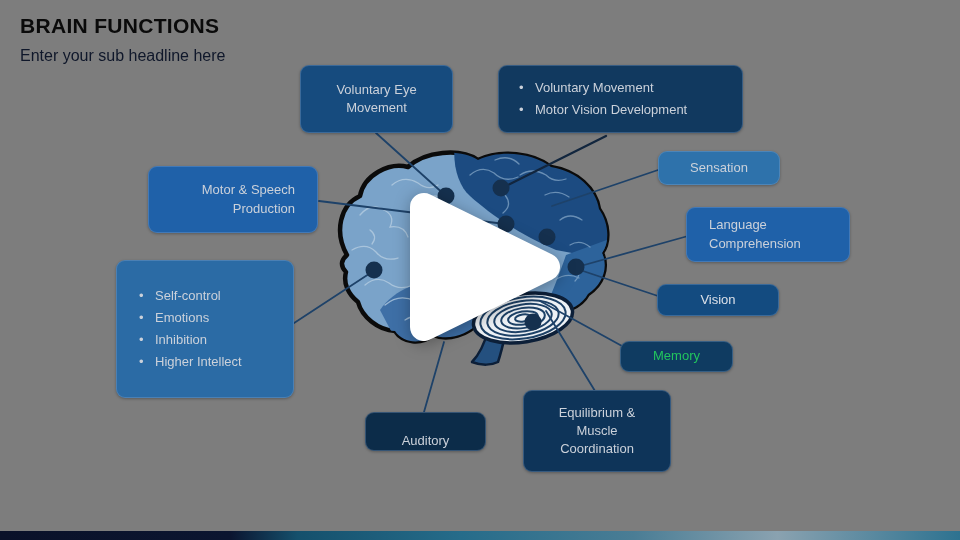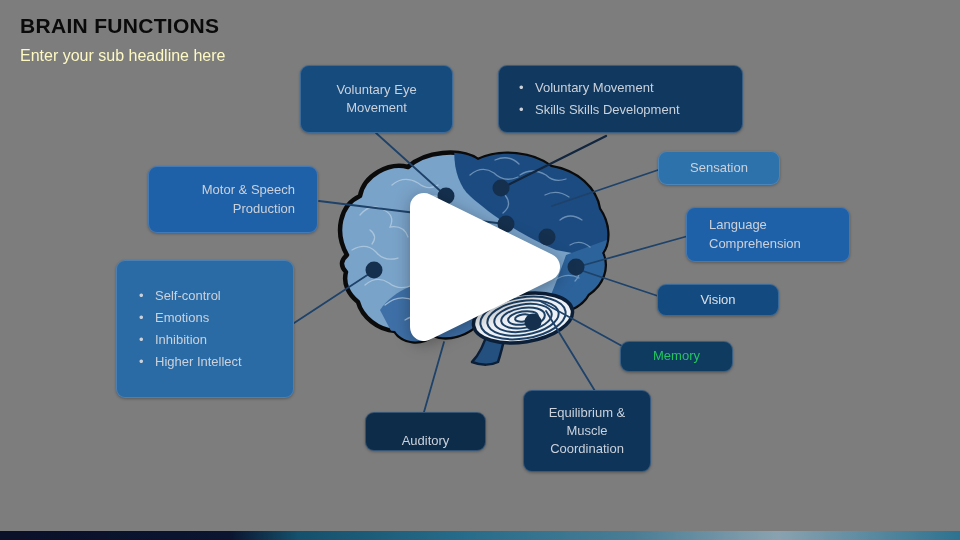--- a/index.html
+++ b/index.html
@@ -4,42 +4,42 @@
 <style>
   html,body { margin:0; padding:0; }
   body { width:960px; height:540px; position:relative; overflow:hidden;
          background:#7d7d7d; font-family:"Liberation Sans", sans-serif; }
 
   .stage { position:absolute; inset:0; width:960px; height:540px; }
 
   
   .title { position:absolute; left:20px; top:14px; font-size:21px; font-weight:bold;
            color:#0a0a0a; letter-spacing:.3px; }
-  .subtitle { position:absolute; left:20px; top:47px; font-size:16px; color:#fef9c3; }
+  .subtitle { position:absolute; left:20px; top:47px; font-size:16px; color:#0f172a; }
 
   
   svg.diagram { position:absolute; left:0; top:0; }
 
   
   .callout { position:absolute; box-sizing:border-box; border-radius:9px;
              color:#cbd1da; font-size:13px; line-height:1.4;
              display:flex; align-items:center; justify-content:center; text-align:center;
              border:1px solid rgba(150,180,215,0.30);
              box-shadow:0 1px 3px rgba(0,0,0,0.28); }
   .callout ul { margin:0; padding:0; list-style:none; text-align:left; }
   .callout li { margin:4px 0; white-space:nowrap; }
   .callout li::before { content:"•"; display:inline-block; width:16px; }
 
   #box-voluntary-eye   { left:300px; top:65px;  width:153px; height:68px; background:#164b7e; padding:6px 14px; }
   #box-motor-skills    { left:498px; top:65px;  width:245px; height:68px; background:#11395f; padding-left:20px; justify-content:flex-start; }
   #box-sensation       { left:658px; top:151px; width:122px; height:34px; background:#2e72ab; }
   #box-language        { left:686px; top:207px; width:164px; height:55px; background:#1f61a9; justify-content:flex-start; text-align:left; padding-left:22px; }
   #box-vision          { left:657px; top:284px; width:122px; height:32px; background:#134b80; color:#dbe0e8; }
   #box-memory          { left:620px; top:341px; width:113px; height:31px; background:#0f3b61; color:#22c55e; }
-  #box-equilibrium     { left:523px; top:390px; width:128px; height:82px; background:#0e3459; padding:8px 21px; }
+  #box-equilibrium     { left:523px; top:390px; width:148px; height:82px; background:#0e3459; padding:8px 21px; }
   #box-auditory        { left:365px; top:412px; width:121px; height:39px; background:#0c2c49;align-items:flex-end; }
   #box-frontal         { left:110px; top:260px; width:178px; height:138px; background:#2b6ba5; padding-left:22px; justify-content:flex-start;margin-left:6px; }
   #box-motor-speech    { left:148px; top:166px; width:170px; height:67px; background:#1f61a9; justify-content:flex-end; text-align:right; padding-right:22px; padding-left:20px; }
 
   
   svg.play { position:absolute; left:395px; top:182px; width:170px; height:170px;
              filter:drop-shadow(0 3px 8px rgba(0,0,0,0.30)); cursor:pointer; }
 
   
   .bottom-bar { position:absolute; left:0; bottom:0; width:960px; height:9px;
@@ -148,21 +148,21 @@
   <div class="title">BRAIN FUNCTIONS</div>
   <div class="subtitle">Enter your sub headline here</div>
 
   <div class="callout" id="box-voluntary-eye">
     <span>Voluntary Eye Movement</span>
   </div>
 
   <div class="callout" id="box-motor-skills">
     <ul>
       <li>Voluntary Movement</li>
-      <li>Skills Skills Development</li>
+      <li>Motor Vision Development</li>
     </ul>
   </div>
 
   <div class="callout" id="box-sensation">
     <span>Sensation</span>
   </div>
 
   <div class="callout" id="box-language">
     <span>Language Comprehension</span>
   </div>

